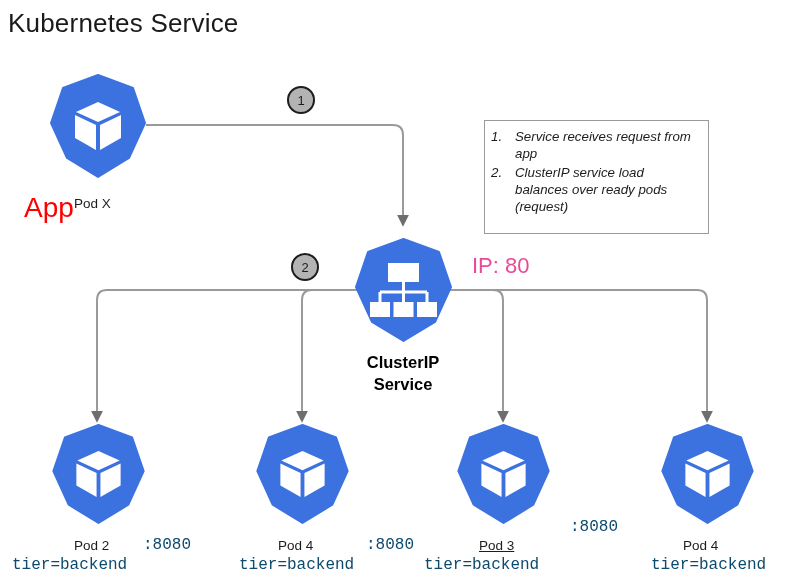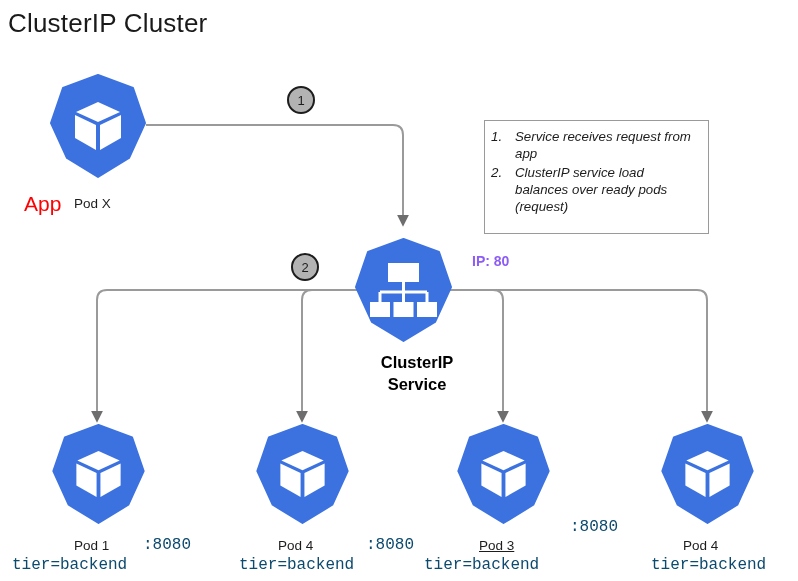--- a/index.html
+++ b/index.html
@@ -35,21 +35,21 @@
     color: #1d1d1d;
     font-size: 13px;
     display: flex; align-items: center; justify-content: center;
     z-index: 6;
   }
 
   
   .lbl { position: absolute; white-space: nowrap; }
   .lbl-dark { font-size: 13.5px; color: #1d1d1d; }
   .lbl-red  { font-size: 16px; color: #0c4a6e; font-family: Liberation Mono, monospace; }
-  .lbl-red-lg { font-size: 14px; color: #8b5cf6; font-weight: bold; }
+  .lbl-red-lg { font-size: 22px; color: #ec4899; }
   .lbl-svc {
     font-size: 16.5px; font-weight: bold; color: #000;
     text-align: center; line-height: 1.32;
   }
 
   
   #legend {
     position: absolute;
     left: 484px; top: 120px;
     width: 225px; height: 114px;
@@ -66,21 +66,21 @@
   }
   #legend li { display: flex; margin-bottom: 1px; }
   #legend .num { width: 24px; flex: 0 0 24px; }
   #legend .txt { flex: 1 1 auto; }
 </style>
 </head>
 <body>
 
 <div id="canvas">
 
-  <div id="page-title">ClusterIP Cluster</div>
+  <div id="page-title">Kubernetes Service</div>
 
   <svg id="connectors" viewBox="0 0 798 581" xmlns="http://www.w3.org/2000/svg">
     <defs>
       <marker id="arrow" viewBox="0 0 10 10" refX="6" refY="5" markerWidth="6" markerHeight="6" orient="auto-start-reverse">
         <path d="M 0 0 L 10 5 L 0 10 z" fill="#6e6e6e"></path>
       </marker>
     </defs>
 
     <path d="M 146 125 L 393 125 Q 403 125 403 135 L 403 222" fill="none" stroke="#9a9a9a" stroke-width="2" marker-end="url(#arrow)"></path>
 
@@ -96,21 +96,21 @@
     <svg class="k8s-shape" width="96" height="104" viewBox="0 0 96 104" xmlns="http://www.w3.org/2000/svg">
       <path d="M48 1 L83 14 L95 49 L79 84 L48 103 L17 84 L1 49 L13 14 Z" fill="#3c72e0" stroke="#3c72e0" stroke-width="2" stroke-linejoin="round"></path>
       <g fill="#ffffff">
         <path d="M48 28 L70 38 L48 48 L26 38 Z"></path>
         <path d="M25 41 L46 51 L46 76 L25 64 Z"></path>
         <path d="M50 51 L71 41 L71 64 L50 76 Z"></path>
       </g>
     </svg>
   </div>
   <div class="lbl lbl-dark" style="left:74px; top:196px;">Pod X</div>
-  <div class="lbl" style="left:24px; top:192px; font-size:21px; color:#ff0000;text-align:right;">App</div>
+  <div class="lbl" style="left:24px; top:192px; font-size:28px; color:#ff0000;text-align:right;">App</div>
 
   <div class="step-badge" style="left:287px; top:86px;">1</div>
   <div class="step-badge" style="left:291px; top:253px;">2</div>
 
   <div id="legend">
     <ol>
       <li>
         <span class="num">1.</span>
         <span class="txt">Service receives request from app</span>
       </li>
@@ -130,37 +130,37 @@
         <line x1="25" y1="54" x2="72" y2="54"></line>
         <line x1="25" y1="54" x2="25" y2="65"></line>
         <line x1="48.5" y1="54" x2="48.5" y2="65"></line>
         <line x1="72" y1="54" x2="72" y2="65"></line>
         <rect x="15" y="64" width="20" height="15" stroke="none"></rect>
         <rect x="38.5" y="64" width="20" height="15" stroke="none"></rect>
         <rect x="62" y="64" width="20" height="15" stroke="none"></rect>
       </g>
     </svg>
   </div>
-  <div class="lbl lbl-svc" style="left:357px; top:352px; width:120px;">
+  <div class="lbl lbl-svc" style="left:343px; top:352px; width:120px;">
     <div>ClusterIP</div>
     <div>Service</div>
   </div>
   <div class="lbl lbl-red-lg" style="left:472px; top:253px;">IP: 80</div>
 
   <div class="node" style="left:51px; top:424px; width:95px; height:100px;">
     <svg class="k8s-shape" width="95" height="100" viewBox="0 0 96 104" xmlns="http://www.w3.org/2000/svg">
       <path d="M48 1 L83 14 L95 49 L79 84 L48 103 L17 84 L1 49 L13 14 Z" fill="#3c72e0" stroke="#3c72e0" stroke-width="2" stroke-linejoin="round"></path>
       <g fill="#ffffff">
         <path d="M48 28 L70 38 L48 48 L26 38 Z"></path>
         <path d="M25 41 L46 51 L46 76 L25 64 Z"></path>
         <path d="M50 51 L71 41 L71 64 L50 76 Z"></path>
       </g>
     </svg>
   </div>
-  <div class="lbl lbl-dark" style="left:74px; top:538px;">Pod 1</div>
+  <div class="lbl lbl-dark" style="left:74px; top:538px;">Pod 2</div>
   <div class="lbl lbl-red" style="left:143px; top:536px;">:8080</div>
   <div class="lbl lbl-red" style="left:12px; top:556px;">tier=backend</div>
 
   <div class="node" style="left:255px; top:424px; width:95px; height:100px;">
     <svg class="k8s-shape" width="95" height="100" viewBox="0 0 96 104" xmlns="http://www.w3.org/2000/svg">
       <path d="M48 1 L83 14 L95 49 L79 84 L48 103 L17 84 L1 49 L13 14 Z" fill="#3c72e0" stroke="#3c72e0" stroke-width="2" stroke-linejoin="round"></path>
       <g fill="#ffffff">
         <path d="M48 28 L70 38 L48 48 L26 38 Z"></path>
         <path d="M25 41 L46 51 L46 76 L25 64 Z"></path>
         <path d="M50 51 L71 41 L71 64 L50 76 Z"></path>

